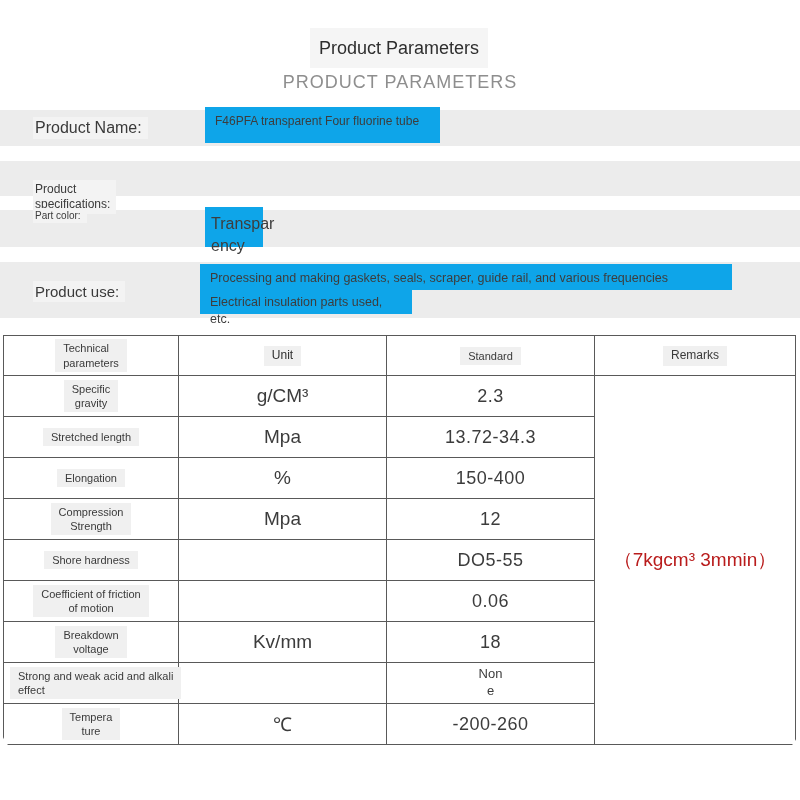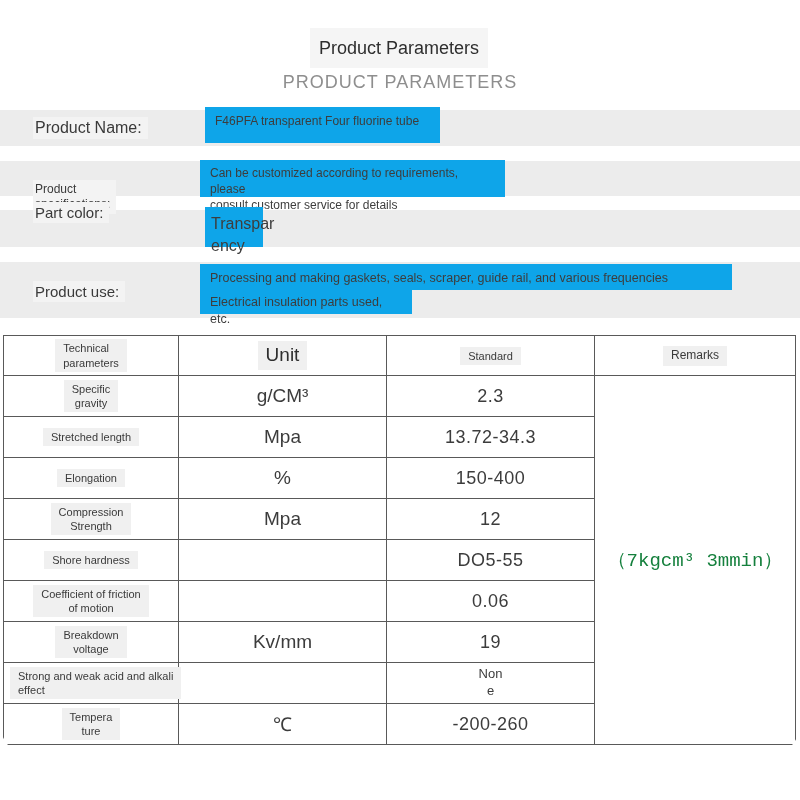--- a/index.html
+++ b/index.html
@@ -51,21 +51,21 @@
 
   .info-label {
     position: absolute;
     left: 33px;
     background: #f3f3f3;
     color: #3a3a3a;
     padding: 2px 6px 2px 2px;
   }
   .label-1 { top: 117px; font-size: 16px; }
   .label-2 { top: 163px; font-size: 12px; line-height: 1.25; margin-top: 17px; }
-  .label-3 { top: 202px; font-size: 15px; }
+  .label-3 { top: 208px; font-size: 10px; }
   .label-4 { top: 281px; font-size: 15px; }
 
   .info-value {
     position: absolute;
     background: #0ea5e9;
     color: #3d3d3d;
     font-size: 12px;
     line-height: 1.35;
     padding: 6px 10px;
   }
@@ -92,33 +92,33 @@
   tr.hdr td { height: 40px; }
   tr.data td { height: 41px; }
 
   .cell-box {
     display: inline-block;
     background: #f0f0f0;
     padding: 2px 8px;
     line-height: 1.3;
   }
   .hdr-param .cell-box { font-size: 11px; text-align: left; }
-  .hdr-unit .cell-box { font-size: 19px; color: #2f2f2f; }
+  .hdr-unit .cell-box { font-size: 12px; color: #2f2f2f; }
   .hdr-standard .cell-box { font-size: 11px; }
   .hdr-remarks .cell-box { font-size: 12px; }
 
   td.param { font-size: 11px; color: #3a3a3a; }
   td.param .cell-box { font-size: 11px; }
   td.param.left { text-align: left; padding-left: 6px; }
   td.param.left .cell-box { text-align: left; white-space: pre; padding-left: 8px; }
 
   td.unit { font-size: 19px; color: #3c3c3c; }
   td.standard { font-size: 18px; color: #3c3c3c; letter-spacing: 0.5px; }
   td.standard .small { font-size: 13px; letter-spacing: 0; line-height: 1.25; display: inline-block; }
-  td.remarks { font-size: 19px; color: #15803d; font-family: Liberation Mono, monospace; }
+  td.remarks { font-size: 19px; color: #b91c1c; }
 </style>
 </head>
 <body>
 
 <div class="page">
 
   <div class="title-box">
     <span>Product Parameters</span>
   </div>
   <div class="subtitle">PRODUCT PARAMETERS</div>
@@ -128,22 +128,20 @@
   <div class="band band-3"></div>
   <div class="band band-4"></div>
 
   <div class="info-label label-1">Product Name:</div>
   <div class="info-label label-2 pre">Product
 specifications:</div>
   <div class="info-label label-3">Part color:</div>
   <div class="info-label label-4">Product use:</div>
 
   <div class="info-value value-1">F46PFA transparent Four fluorine tube</div>
-  <div class="info-value value-2 pre">Can be customized according to requirements, please
-consult customer service for details</div>
   <div class="info-value value-3 pre">Transpar
 ency</div>
   <div class="info-value value-4b">Electrical insulation parts used, etc.</div>
   <div class="info-value value-4a">Processing and making gaskets, seals, scraper, guide rail, and various frequencies</div>
 
   <table class="params">
     <colgroup>
       <col style="width:175px">
       <col style="width:208px">
       <col style="width:208px">
@@ -188,21 +186,21 @@
     <tr class="data">
       <td class="param"><span class="cell-box pre">Coefficient of friction
 of motion</span></td>
       <td class="unit"></td>
       <td class="standard">0.06</td>
     </tr>
     <tr class="data">
       <td class="param"><span class="cell-box pre">Breakdown
 voltage</span></td>
       <td class="unit">Kv/mm</td>
-      <td class="standard">19</td>
+      <td class="standard">18</td>
     </tr>
     <tr class="data">
       <td class="param left"><span class="cell-box pre">Strong and weak acid and alkali
 effect</span></td>
       <td class="unit"></td>
       <td class="standard"><span class="small pre">Non
 e</span></td>
     </tr>
     <tr class="data">
       <td class="param"><span class="cell-box pre">Tempera

